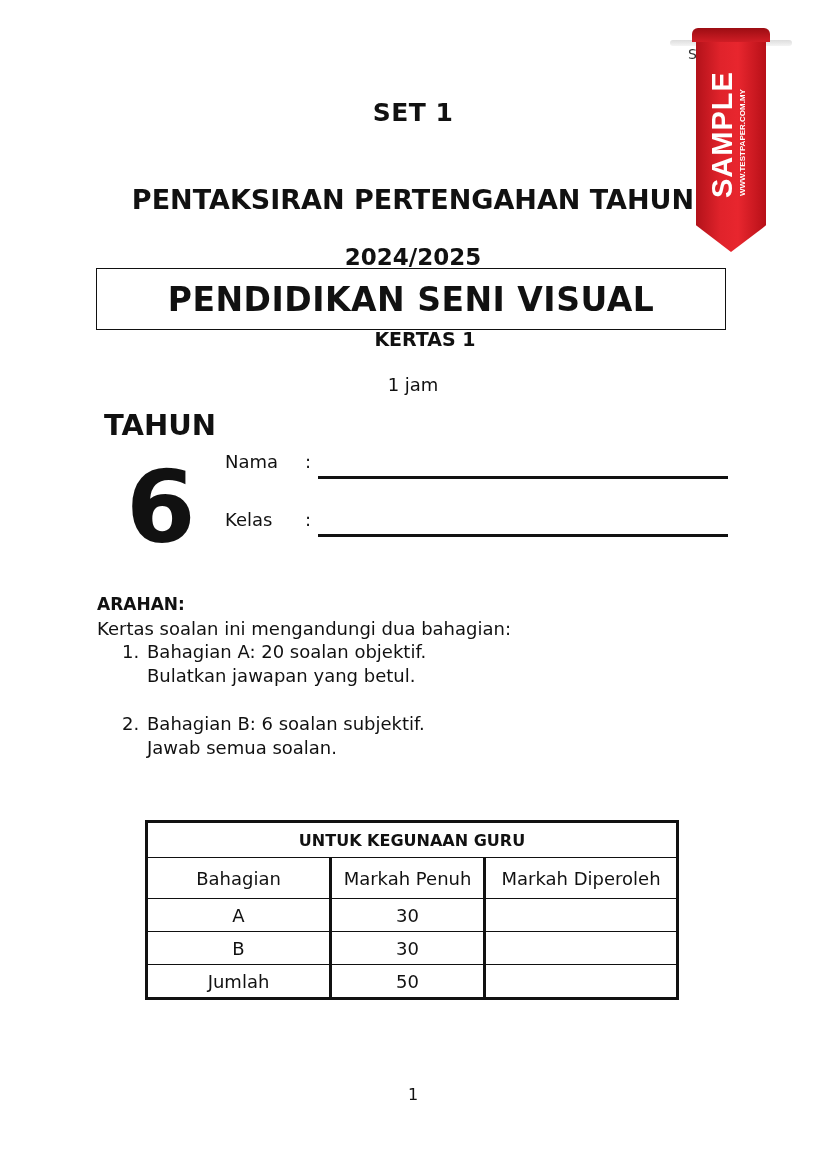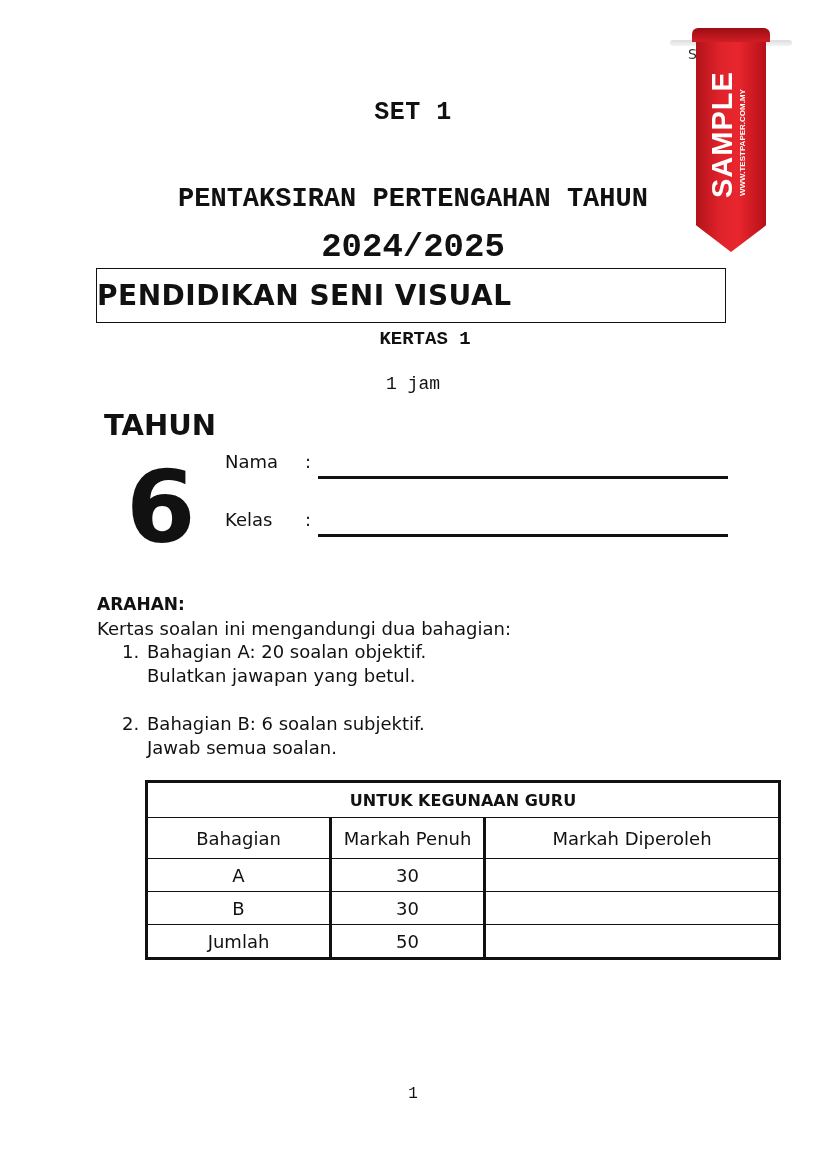--- a/index.html
+++ b/index.html
@@ -1,37 +1,37 @@
 <!DOCTYPE html>
 <html><head>
 <meta charset="utf-8">
 <style>
   html, body { margin: 0; padding: 0; background: #ffffff; }
   body { width: 826px; height: 1168px; position: relative; overflow: hidden;
          font-family: "DejaVu Sans", sans-serif; color: #111; }
   .abs { position: absolute; }
-  .center { left: 0; width: 826px; text-align: center; font-family: Liberation Mono, monospace; }
+  .center { left: 0; width: 826px; text-align: center; }
   .set { top: 98px; font-size: 25px; font-weight: bold; letter-spacing: 0.5px; }
   .title1 { top: 184px; font-size: 27px; font-weight: bold; }
-  .title2 { top: 228px; font-size: 34px; font-weight: bold; }
-  .subject-box { left: 96px; top: 268px; width: 630px; height: 55px; border: 1.5px solid #111;
-                 box-sizing: border-box; display: flex; align-items: center; 
-                 font-size: 28px; font-weight: bold; letter-spacing: 0.5px; }
+  .title2 { top: 244px; font-size: 23px; font-weight: bold; }
+  .subject-box { left: 96px; top: 268px; width: 630px; height: 62px; border: 1.5px solid #111;
+                 box-sizing: border-box; display: flex; align-items: center; justify-content: center;
+                 font-size: 33px; font-weight: bold; letter-spacing: 0.5px; }
   .kertas { top: 328px; font-size: 19px; font-weight: bold; margin-left: 12px; }
   .duration { top: 358px; font-size: 18px; margin-top: 16px; }
   .tahun { left: 104px; top: 408px; font-size: 29px; font-weight: bold; }
   .big6 { left: 126px; top: 458px; font-size: 100px; font-weight: bold; line-height: 1; }
   .field-label { font-size: 18px; }
   .colon { font-size: 18px; }
   .line { height: 3px; background: #111; }
   .arahan-h { left: 97px; top: 594px; font-size: 17px; font-weight: bold; }
   .arahan-txt { left: 97px; top: 618px; font-size: 18px; }
   .list-num { font-size: 18px; }
   .list-txt { font-size: 18px; }
-  table.marks { position: absolute; left: 145px; top: 780px; width: 636px; border-collapse: collapse;
+  table.marks { position: absolute; left: 145px; top: 820px; width: 534px; border-collapse: collapse;
                 border: 3px solid #111; font-size: 18px; }
   table.marks td, table.marks th { border: 1.5px solid #111; text-align: center; padding: 0; }
   table.marks th { font-size: 16px; font-weight: bold; height: 34px; }
   table.marks tr.hdr td { height: 40px; }
   table.marks tr.row td { height: 32px; }
   .col1 { border-right: 3px solid #111 !important; width: 181px; }
   .col2 { border-right: 3px solid #111 !important; width: 151px; }
   .pagenum { top: 1085px; font-size: 16px; }
   
   .ribbon-wrap { left: 670px; top: 28px; width: 122px; height: 240px; }

